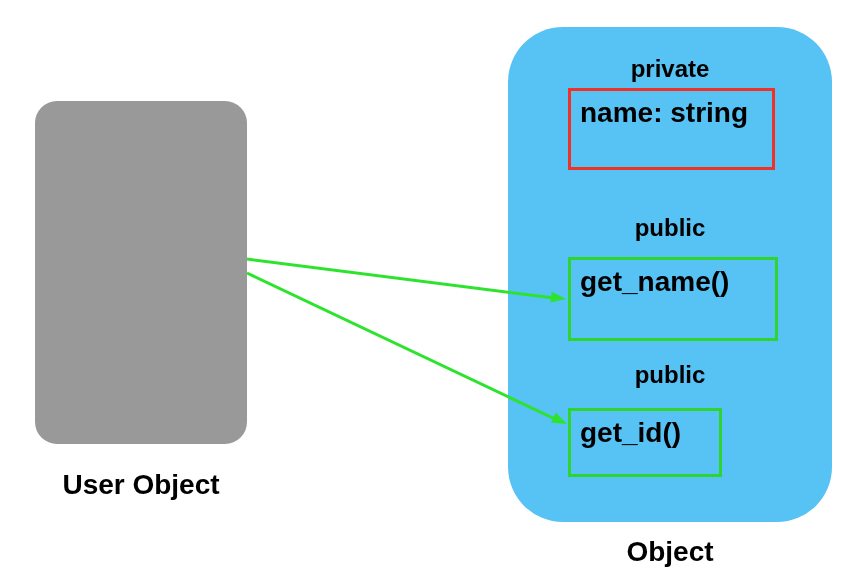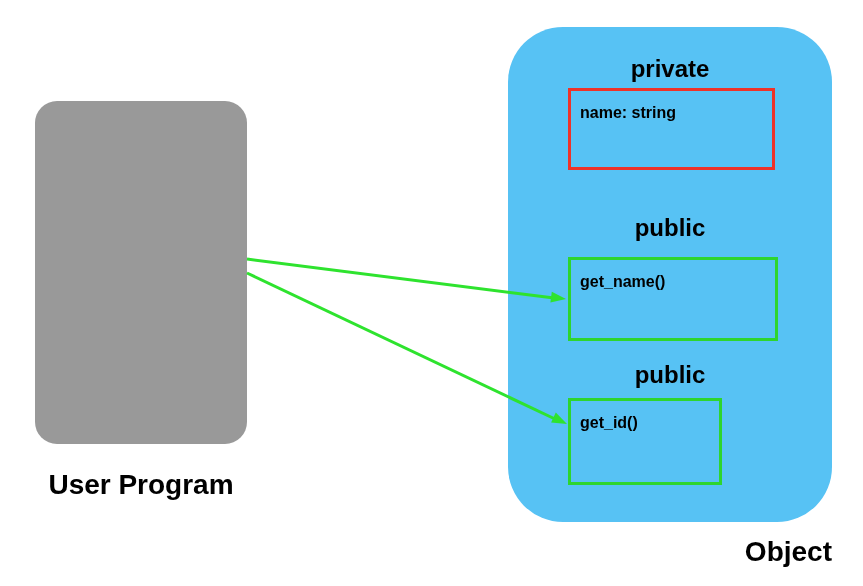--- a/index.html
+++ b/index.html
@@ -50,21 +50,21 @@
     width: 324px;
     height: 495px;
     background: var(--object-fill);
     border-radius: 55px;
   }
   .object-label {
     position: absolute;
     left: 508px;
     top: 536px;
     width: 324px;
-    text-align: right;
+    text-align: center;
     font-size: 28px;
     font-weight: bold;
     color: var(--label-text);
   }
   .access-label {
     position: absolute;
     left: 0;
     width: 324px;
     text-align: center;
     font-size: 24px;
@@ -87,28 +87,28 @@
     height: 82px;
     border-color: var(--private-border);
   }
   .members-box.public-members-1 {
     top: 230px;
     width: 210px;
     height: 84px;
     border-color: var(--public-border);
   }
   .members-box.public-members-2 {
-    top: 371px;
+    top: 381px;
     width: 154px;
-    height: 87px;
+    height: 69px;
     border-color: var(--public-border);
   }
   .member-line {
     display: block;
-    font-size: 16px;
+    font-size: 28px;
     font-weight: bold;
     color: var(--label-text);
     line-height: 34px;
     white-space: nowrap;
   }
   .arrows-layer {
     position: absolute;
     left: 0;
     top: 0;
     width: 863px;
@@ -124,21 +124,21 @@
     fill: var(--arrow);
     stroke: none;
   }
 </style>
 </head>
 <body>
 
 <div class="canvas">
 
   <div class="user-program-box"></div>
-  <div class="user-program-label">User Program</div>
+  <div class="user-program-label">User Object</div>
 
   <div class="object-box">
 
     <div class="access-label private">private</div>
     <div class="members-box private-members">
       <span class="member-line">name: string</span>
     </div>
 
     <div class="access-label public-1">public</div>
     <div class="members-box public-members-1">

